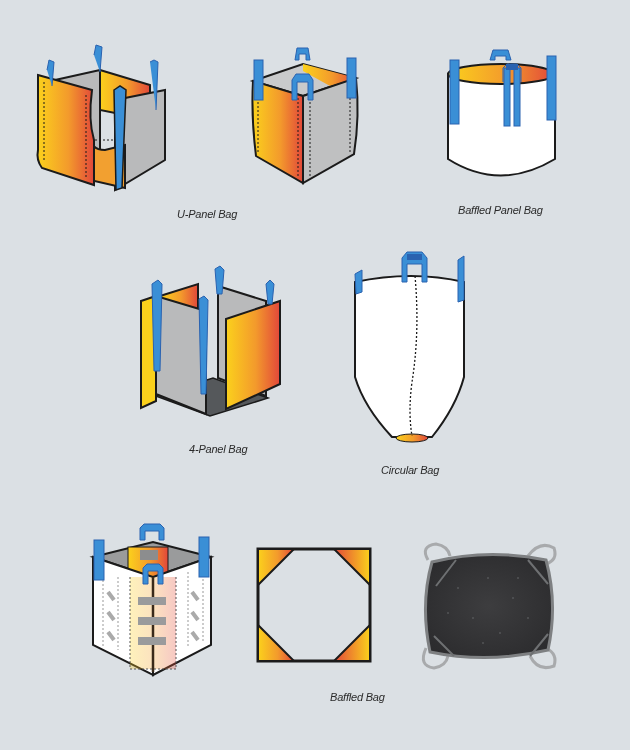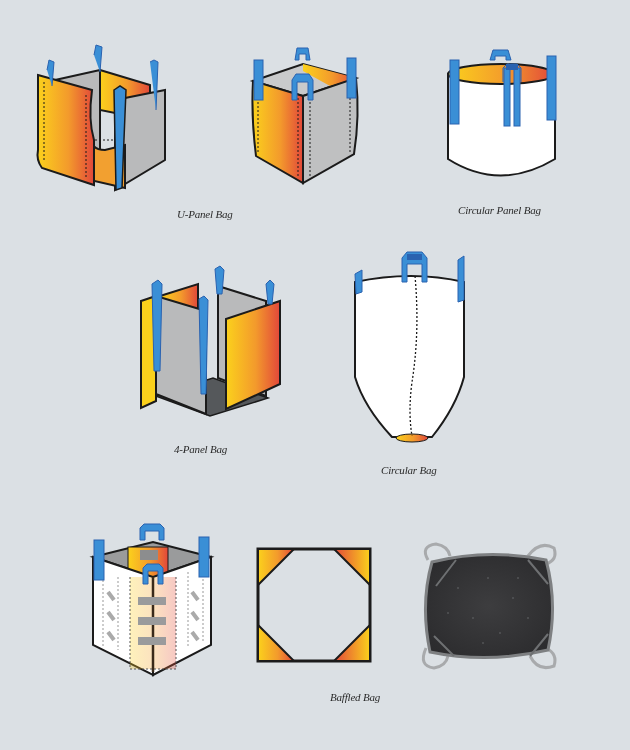--- a/index.html
+++ b/index.html
@@ -1,20 +1,20 @@
 <!DOCTYPE html>
 <html><head>
 <meta charset="utf-8">
 <style>
   html, body { margin:0; padding:0; }
   body { width:630px; height:750px; background:#dbe0e4; position:relative; overflow:hidden;
          font-family:"DejaVu Sans", sans-serif; }
   .fig { position:absolute; }
   .label { position:absolute; font-size:11px; font-style:italic; color:#2a2a2a; white-space:nowrap;
-           font-family:Liberation Serif, serif; letter-spacing:-0.2px; }
+           font-family:Liberation Sans, sans-serif; letter-spacing:-0.2px; }
   svg { display:block; overflow:visible; }
 </style>
 </head>
 <body>
 
 <svg width="0" height="0" style="position:absolute">
   <defs>
     <linearGradient id="gYO" x1="0" y1="0" x2="1" y2="0">
       <stop offset="0" stop-color="#fbd11c"></stop>
       <stop offset="0.55" stop-color="#f39a2c"></stop>
@@ -86,21 +86,21 @@
 
     <rect x="5" y="16" width="9" height="64" fill="#3a8fd6" stroke="#2a62b0"></rect>
     <rect x="102" y="12" width="9" height="64" fill="#3a8fd6" stroke="#2a62b0"></rect>
     <path d="M45,16 L48,6 L63,6 L66,16 L61,16 L61,12 L50,12 L50,16 Z" fill="#3a8fd6" stroke="#2a62b0"></path>
     <path d="M58,38 L58,24 L62,20 L72,20 L76,24 L76,38" fill="none" stroke="#2a62b0" stroke-width="1"></path>
     <rect x="59" y="24" width="6" height="58" fill="#3a8fd6" stroke="#2a62b0"></rect>
     <rect x="69" y="24" width="6" height="58" fill="#3a8fd6" stroke="#2a62b0"></rect>
     <rect x="61" y="20" width="12" height="6" fill="#2a62b0"></rect>
   </svg>
 </div>
-<div class="label" style="left:458px;top:204px;">Circular Panel Bag</div>
+<div class="label" style="left:458px;top:204px;">Baffled Panel Bag</div>
 
 <div class="label" style="left:177px;top:208px;">U-Panel Bag</div>
 
 <div class="fig" style="left:138px;top:266px;">
   <svg width="150" height="150" viewBox="0 0 150 150">
     <polygon points="18,130 75,112 130,132 72,150" fill="#55585b" stroke="#1b1b1b" stroke-width="1.5"></polygon>
 
     <polygon points="22,30 60,18 60,65 22,60" fill="url(#gYO)" stroke="#1b1b1b" stroke-width="2"></polygon>
 
     <polygon points="80,20 128,35 128,130 80,112" fill="#b9babb" stroke="#1b1b1b" stroke-width="2"></polygon>
@@ -110,21 +110,21 @@
     <polygon points="18,30 68,45 68,148 18,128" fill="#b9babb" stroke="#1b1b1b" stroke-width="2"></polygon>
 
     <polygon points="88,53 142,35 142,118 88,143" fill="url(#gYO)" stroke="#1b1b1b" stroke-width="2"></polygon>
 
     <path d="M14,18 L20,14 L24,18 L22,105 L16,105 Z" fill="#3a8fd6" stroke="#2a62b0"></path>
     <path d="M77,3 L82,0 L86,4 L84,28 L79,28 Z" fill="#3a8fd6" stroke="#2a62b0"></path>
     <path d="M128,18 L132,14 L136,18 L134,38 L130,38 Z" fill="#3a8fd6" stroke="#2a62b0"></path>
     <path d="M61,33 L66,30 L70,34 L68,128 L63,128 Z" fill="#3a8fd6" stroke="#2a62b0"></path>
   </svg>
 </div>
-<div class="label" style="left:174px;top:443px;">4-Panel Bag</div>
+<div class="label" style="left:189px;top:443px;">4-Panel Bag</div>
 
 <div class="fig" style="left:352px;top:252px;">
   <svg width="120" height="200" viewBox="0 0 120 200">
     <path d="M3,30 Q60,18 112,30 L112,125 Q104,155 80,185 L40,185 Q12,155 3,125 Z" fill="#ffffff" stroke="#1b1b1b" stroke-width="2"></path>
     <ellipse cx="60" cy="186" rx="16" ry="4" fill="url(#gYO)" stroke="#1b1b1b" stroke-width="1"></ellipse>
     <path d="M63,24 Q68,80 60,130 Q56,160 60,184" fill="none" stroke="#1b1b1b" stroke-width="1.3" stroke-dasharray="2,2"></path>
 
     <path d="M3,22 L10,18 L10,40 L4,42 Z" fill="#3a8fd6" stroke="#2a62b0"></path>
     <path d="M106,8 L112,4 L112,48 L106,50 Z" fill="#3a8fd6" stroke="#2a62b0"></path>
     <path d="M50,30 L50,6 L55,0 L70,0 L75,6 L75,30 L70,30 L70,12 L55,12 L55,30 Z" fill="#3a8fd6" stroke="#2a62b0"></path>

